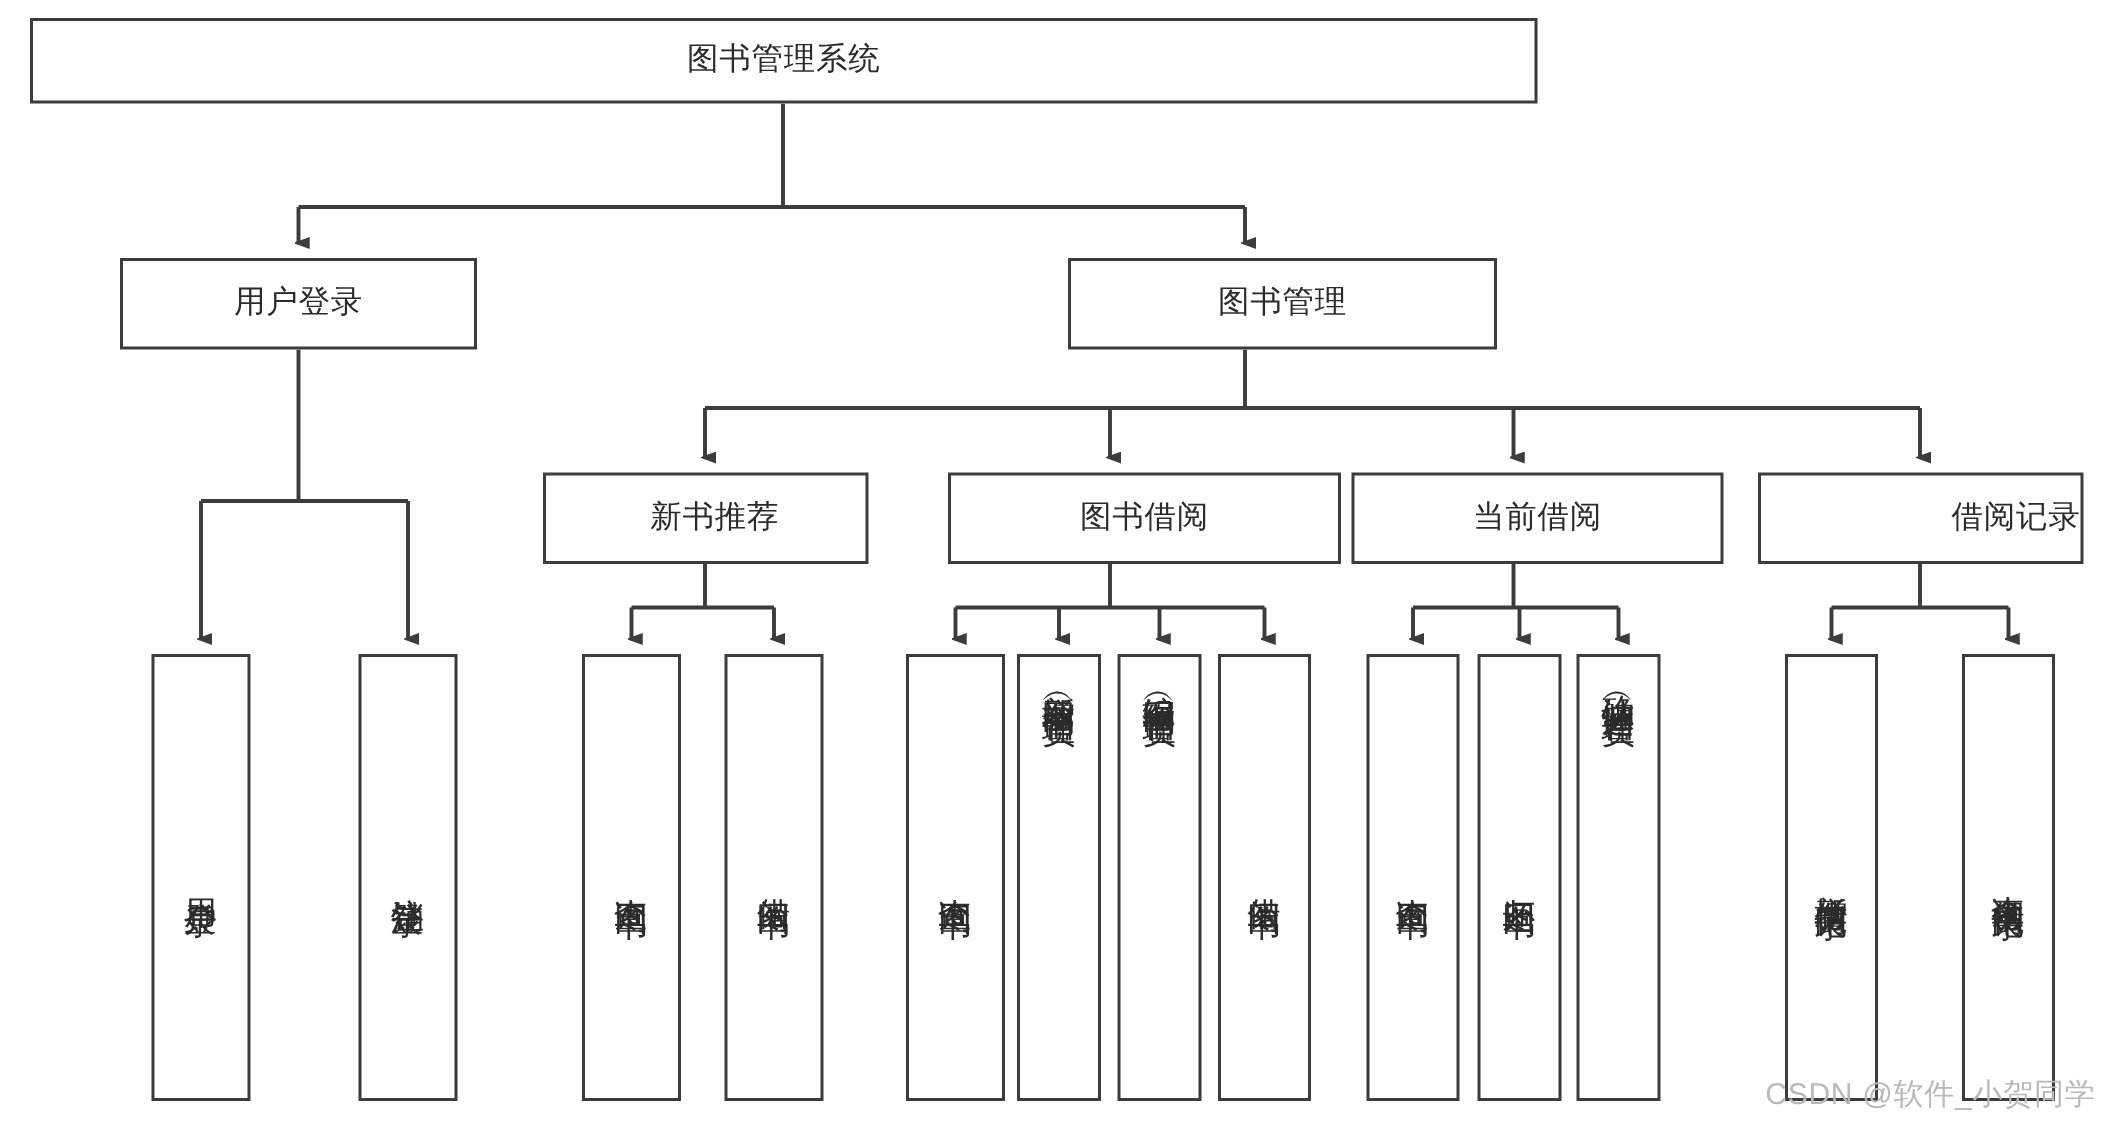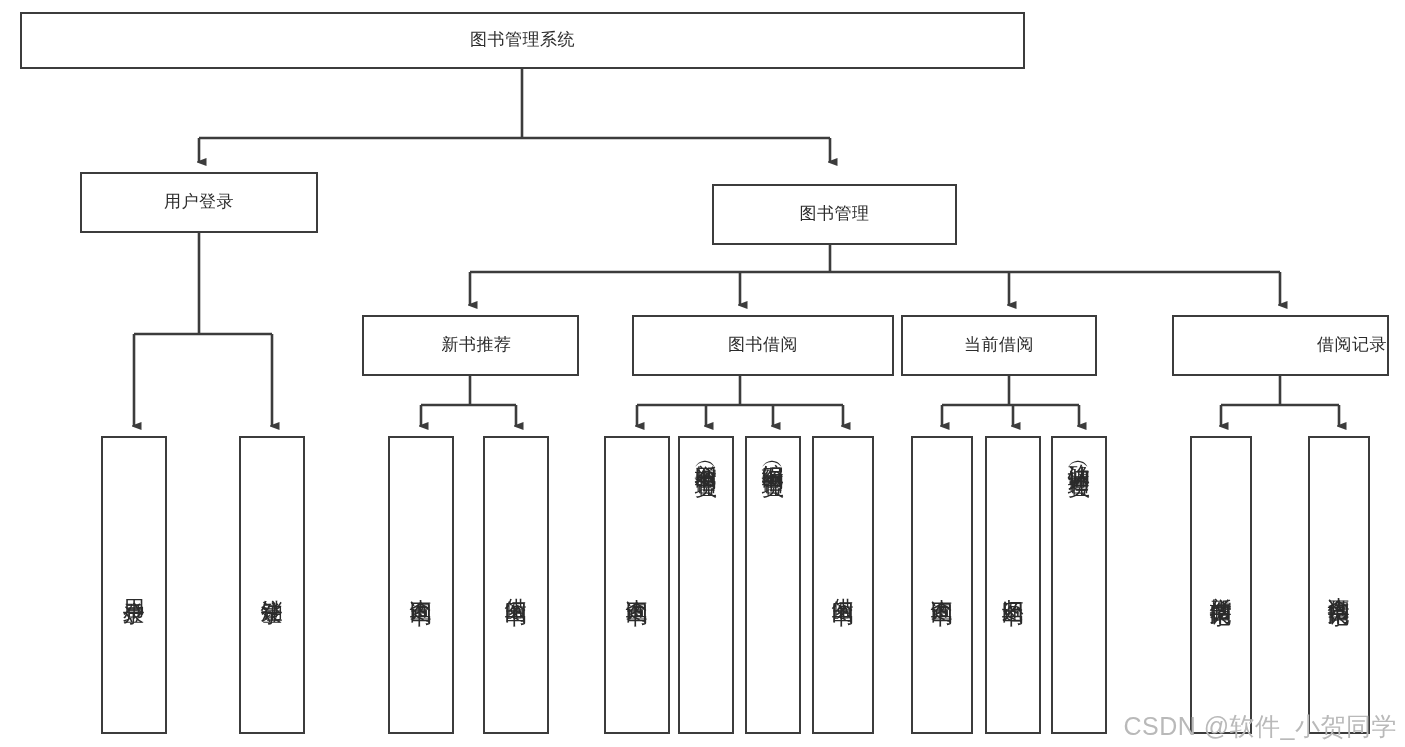--- a/index.html
+++ b/index.html
@@ -29,21 +29,21 @@
     box-sizing: border-box;
     background: #ffffff;
     border: 2.5px solid #3c3c3c;
     display: flex;
     align-items: center;
     justify-content: center;
     z-index: 3;
   }
   .node .label {
     color: #2b2b2b;
-    font-size: 17px;
+    font-size: 21px;
     line-height: 1.18;
     letter-spacing: 0.5px;
     white-space: nowrap;
     text-align: center;
   }
   .node.vert .label {
     writing-mode: vertical-rl;
     text-orientation: upright;
     font-size: 22px;
     line-height: 1.06;
@@ -57,21 +57,21 @@
     padding-top: 8px;
   }
   .node.vert.centered {
     align-items: center;
     padding-top: 0;
   }
   #watermark {
     position: absolute;
     right: 8px;
     bottom: 4px;
-    font-size: 25px;
+    font-size: 20px;
     color: #b9b9b9;
     letter-spacing: 0.5px;
     z-index: 5;
     white-space: nowrap;
   }
 </style>
 </head>
 <body>
 
 <div id="canvas">
@@ -126,31 +126,31 @@
     </g>
   </svg>
 
   <div class="node" id="node-root" style="left: 20px; top: 12px; width: 1005px; height: 57px;">
     <span class="label">图书管理系统</span>
   </div>
 
   <div class="node" id="node-l2-0" style="left: 80px; top: 172px; width: 238px; height: 61px;">
     <span class="label">用户登录</span>
   </div>
-  <div class="node" id="node-l2-1" style="left: 712px; top: 172px; width: 245px; height: 61px; margin-top: 12px;">
+  <div class="node" id="node-l2-1" style="left: 712px; top: 172px; width: 286px; height: 61px;">
     <span class="label">图书管理</span>
   </div>
 
   <div class="node" id="node-l3-0" style="left: 362px; top: 315px; width: 217px; height: 61px; padding-left: 12px;">
     <span class="label">新书推荐</span>
   </div>
   <div class="node" id="node-l3-1" style="left: 632px; top: 315px; width: 262px; height: 61px;">
     <span class="label">图书借阅</span>
   </div>
-  <div class="node" id="node-l3-2" style="left: 901px; top: 315px; width: 196px; height: 61px;">
+  <div class="node" id="node-l3-2" style="left: 901px; top: 315px; width: 248px; height: 61px;">
     <span class="label">当前借阅</span>
   </div>
   <div class="node" id="node-l3-3" style="left: 1172px; top: 315px; width: 217px; height: 61px; justify-content: flex-end;">
     <span class="label">借阅记录</span>
   </div>
 
   <div class="node vert centered" id="node-leaf-0" style="left: 101px; top: 436px; width: 66px; height: 298px;">
     <span class="label">用户登录</span>
   </div>
   <div class="node vert centered" id="node-leaf-1" style="left: 239px; top: 436px; width: 66px; height: 298px;">

